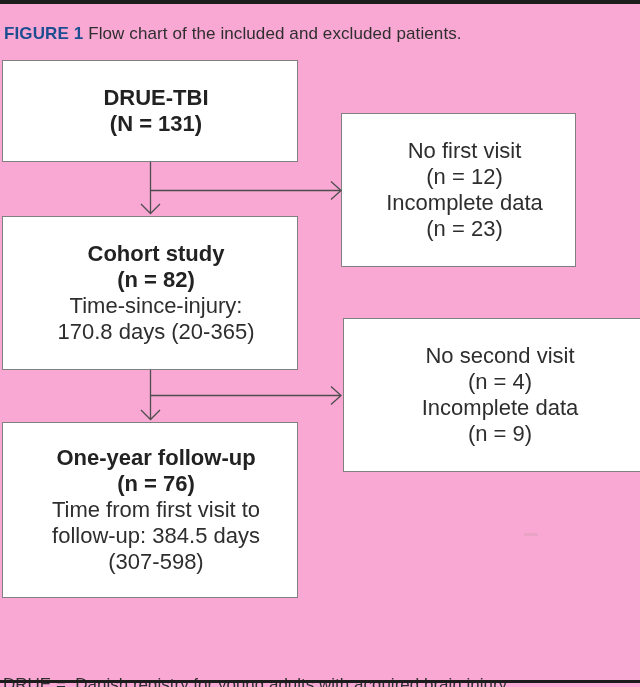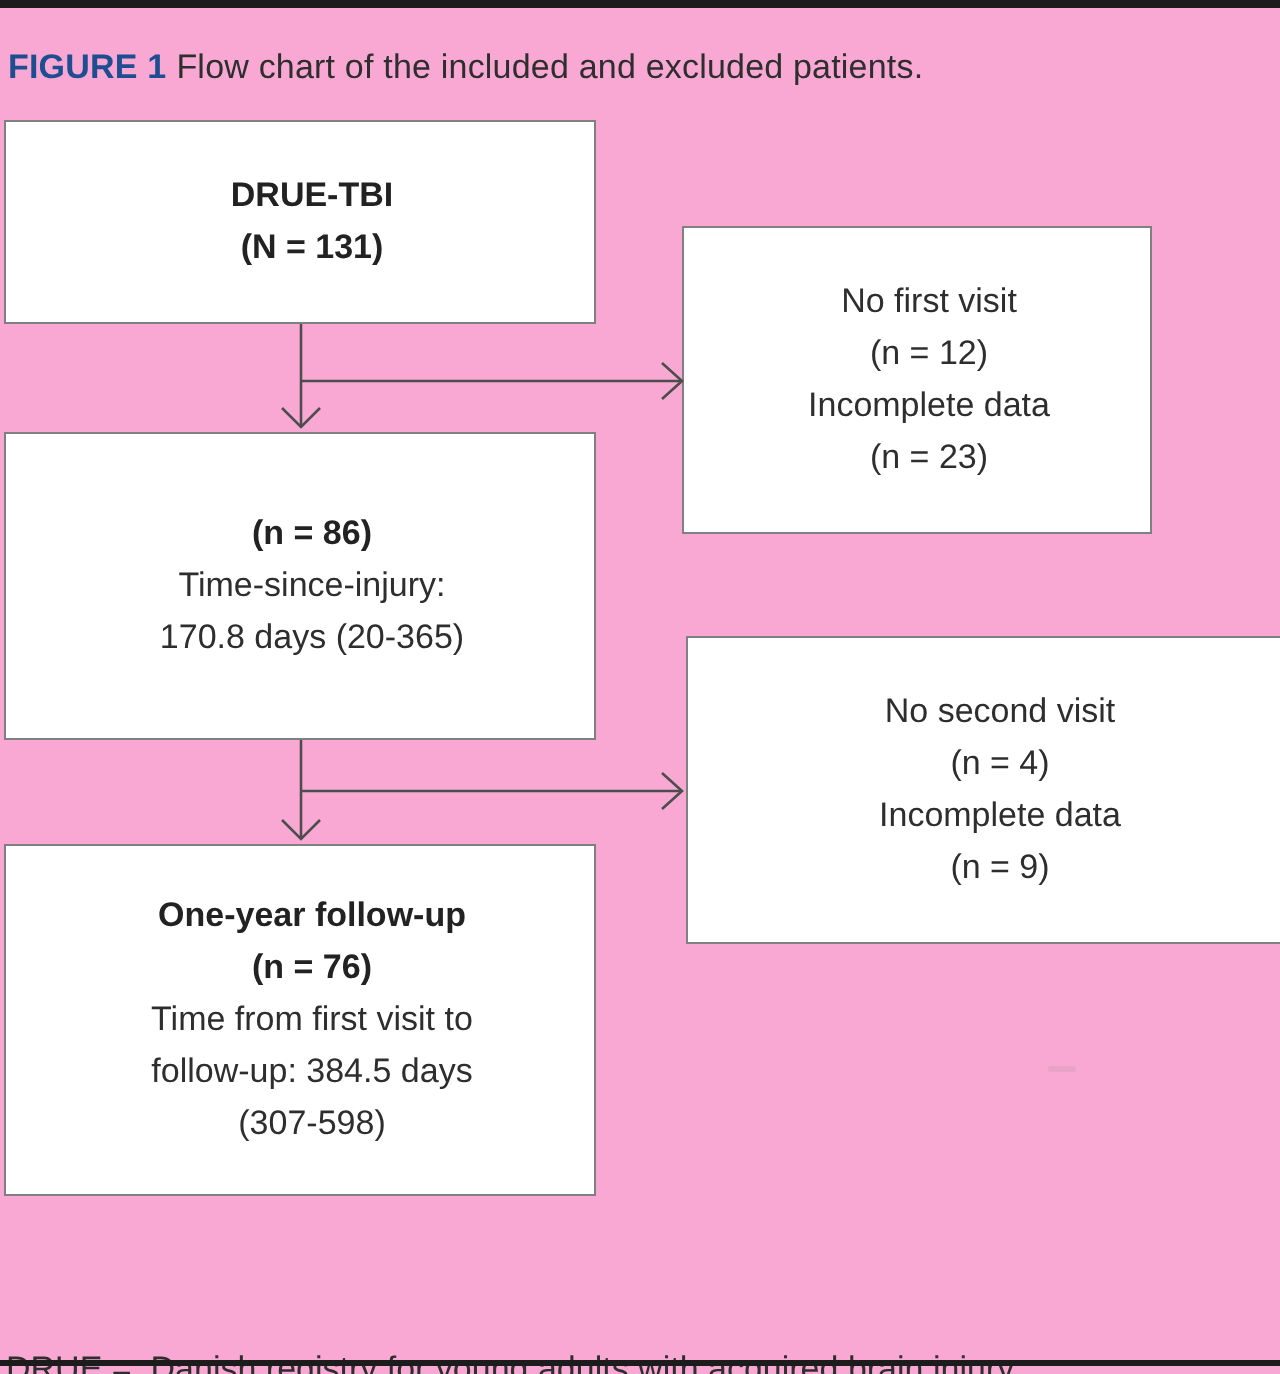--- a/index.html
+++ b/index.html
@@ -44,21 +44,21 @@
     box-sizing: border-box;
     border: 1.5px solid #808080;
     background: #ffffff;
     display: flex;
     flex-direction: column;
     justify-content: center;
     align-items: center;
     text-align: center;
   }
   .box .line {
-    font-size: 17px;
+    font-size: 22px;
     line-height: 26px;
     color: #2e2e2e;
     white-space: nowrap;
     padding-left: 12px;
   }
   .box .line.bold {
     font-weight: 700;
     color: #222222;
   }
 
@@ -112,21 +112,22 @@
   <div class="figure-caption">
     <span class="fig-label">FIGURE 1</span><span class="fig-text">Flow chart of the included and excluded patients.</span>
   </div>
 
   <div class="box box-drue">
     <div class="line bold">DRUE-TBI</div>
     <div class="line bold">(N = 131)</div>
   </div>
 
   <div class="box box-cohort">
-    <div class="line bold">(n = 86)</div>
+    <div class="line bold">Cohort study</div>
+    <div class="line bold">(n = 82)</div>
     <div class="line">Time-since-injury:</div>
     <div class="line">170.8 days (20-365)</div>
   </div>
 
   <div class="box box-followup">
     <div class="line bold">One-year follow-up</div>
     <div class="line bold">(n = 76)</div>
     <div class="line">Time from first visit to</div>
     <div class="line">follow-up: 384.5 days</div>
     <div class="line">(307-598)</div>

